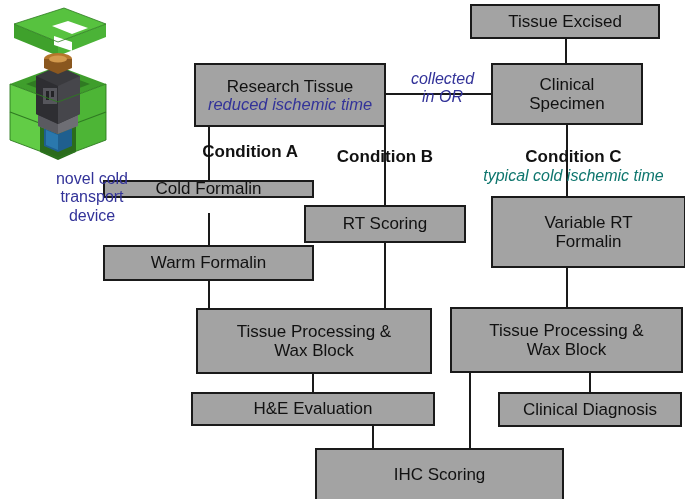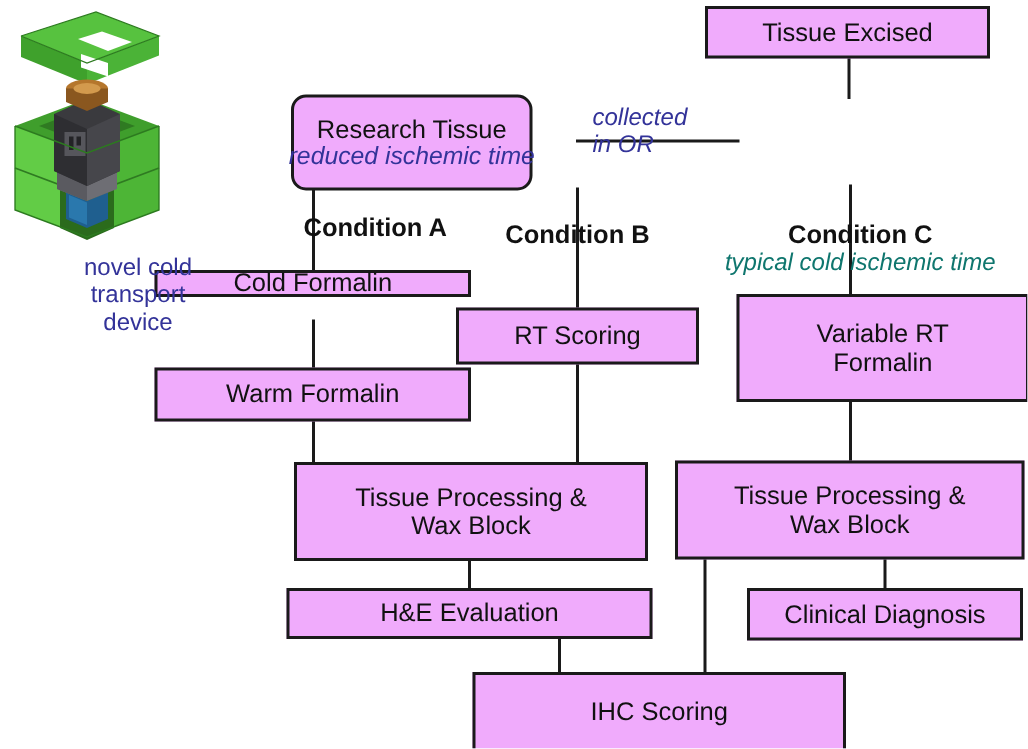--- a/index.html
+++ b/index.html
@@ -14,21 +14,21 @@
     position: relative;
     width: 685px;
     height: 499px;
     background: #ffffff;
     overflow: hidden;
   }
   .box {
     position: absolute;
     box-sizing: border-box;
     border: 2px solid #1a1a1a;
-    background: #f0abfc;
+    background: #a3a3a3;
     display: flex;
     flex-direction: column;
     align-items: center;
     justify-content: center;
     text-align: left;
     color: #111111;
     font-size: 17px;
     line-height: 1.12;
     z-index: 3;
   }
@@ -65,21 +65,21 @@
     font-style: italic;
     color: #0f766e;
     font-size: 16px;
     white-space: nowrap;
   }
   .edge-label {
     position: absolute;
     font-style: italic;
     color: #333399;
     font-size: 16px;
-    text-align: left;
+    text-align: center;
     line-height: 1.12;
     z-index: 4;
     white-space: nowrap;
   }
   .device-caption {
     position: absolute;
     text-align: center;
     color: #333399;
     font-size: 16px;
     line-height: 1.15;
@@ -177,22 +177,26 @@
   <div class="connector" style="left:589px; top:371px; width:2px; height:23px;"></div>
 
   <div class="connector" style="left:469px; top:371px; width:2px; height:86px;"></div>
 
   <div class="connector" style="left:372px; top:424px; width:2px; height:33px;"></div>
 
   <div class="box" style="left:470px; top:4px; width:190px; height:35px;">
     <span class="main">Tissue Excised</span>
   </div>
 
-
-  <div class="box" style="left:194px; top:63px; width:161px; height:64px;border-radius:10px;">
+  <div class="box two-line" style="left:491px; top:63px; width:152px; height:62px;">
+    <span class="main">Clinical</span>
+    <span class="main">Specimen</span>
+  </div>
+
+  <div class="box" style="left:194px; top:63px; width:192px; height:64px;">
     <span class="main">Research Tissue</span>
     <span class="sub">reduced ischemic time</span>
   </div>
 
   <div class="box" style="left:103px; top:180px; width:211px; height:18px;">
     <span class="main">Cold Formalin</span>
   </div>
 
   <div class="box" style="left:103px; top:245px; width:211px; height:36px;">
     <span class="main">Warm Formalin</span>

